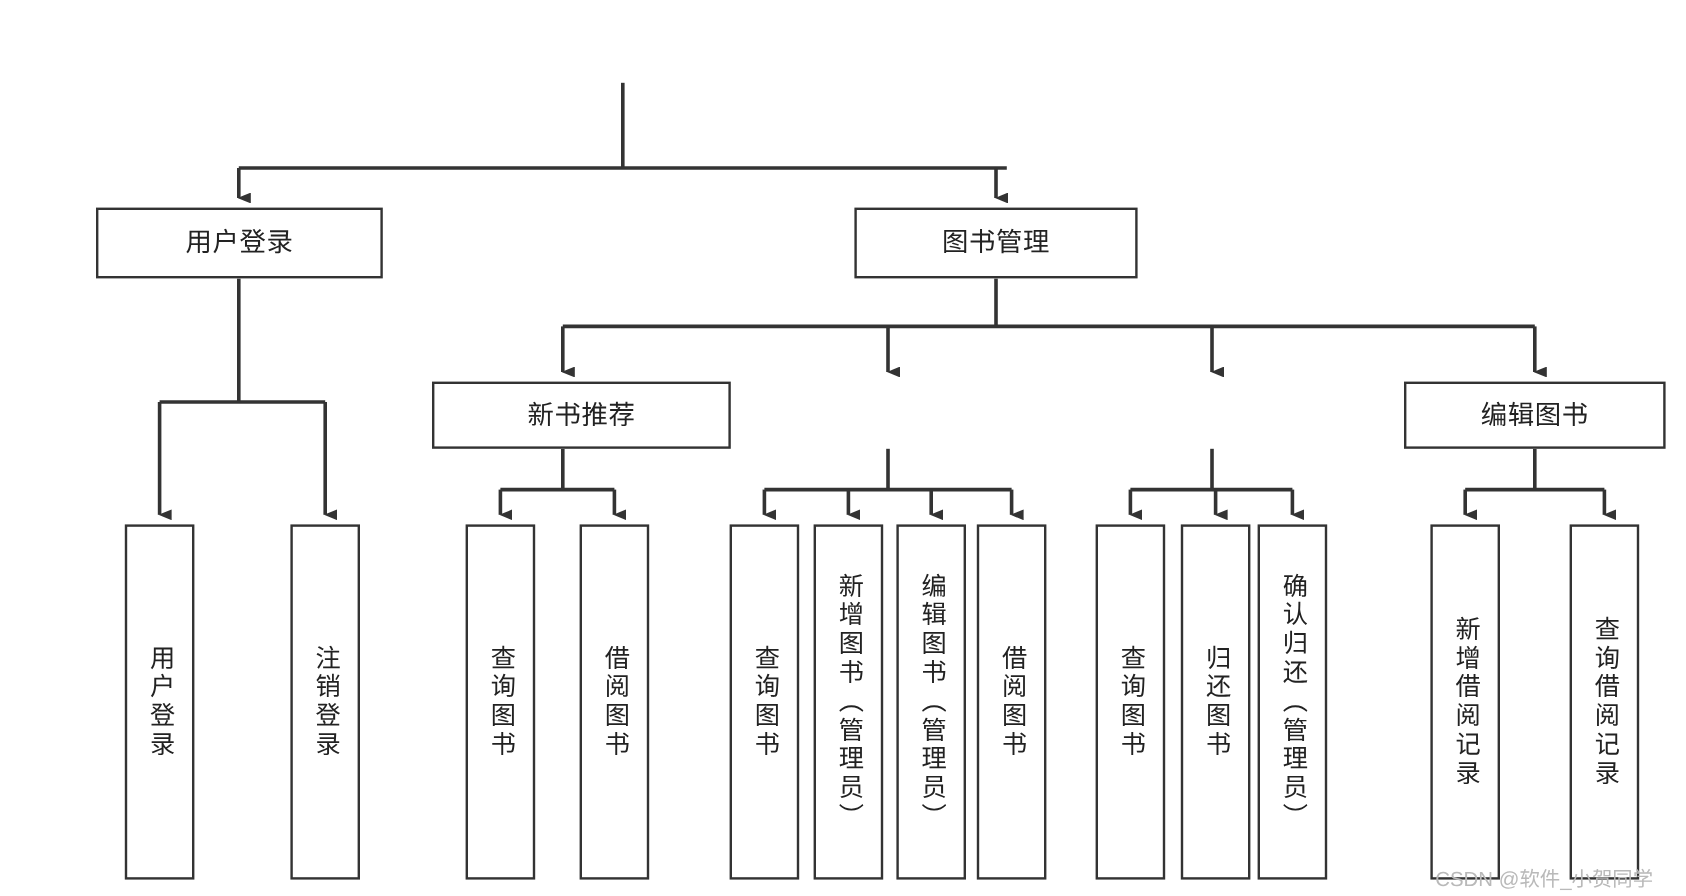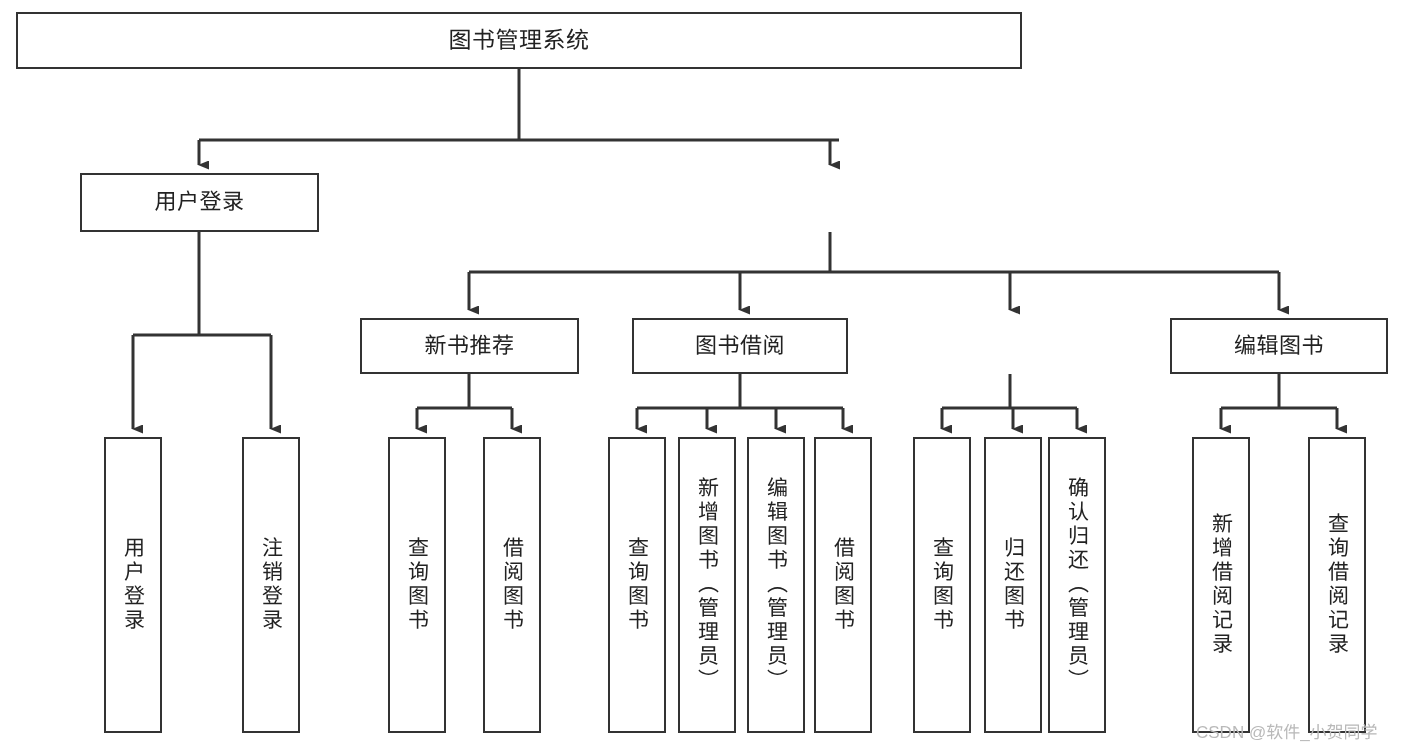--- a/index.html
+++ b/index.html
@@ -118,33 +118,30 @@
       <path d="M1013,408 L1013,429" marker-end="url(#arrowhead)"></path>
       <path d="M1077,408 L1077,429" marker-end="url(#arrowhead)"></path>
 
       <path d="M1279,374 L1279,408"></path>
       <path d="M1221,408 L1337,408"></path>
       <path d="M1221,408 L1221,429" marker-end="url(#arrowhead)"></path>
       <path d="M1337,408 L1337,429" marker-end="url(#arrowhead)"></path>
     </g>
   </svg>
 
-  <div class="node horiz" id="root-node" style="left: 16px; top: 12px; width: 1006px; height: 57px; border-color: rgb(51, 51, 51); background: rgb(255, 255, 255); color: rgb(34, 34, 34);">
-    <span class="label">图书管理系统</span>
-  </div>
 
   <div class="node horiz" style="left: 80px; top: 173px; width: 239px; height: 59px; border-color: rgb(51, 51, 51); background: rgb(255, 255, 255); color: rgb(34, 34, 34);">
     <span class="label">用户登录</span>
   </div>
+  <div class="node horiz" style="left: 712px; top: 173px; width: 236px; height: 59px; border-color: rgb(51, 51, 51); background: rgb(255, 255, 255); color: rgb(34, 34, 34);">
+    <span class="label">图书管理</span>
+  </div>
 
-  <div class="node horiz" style="left: 360px; top: 318px; width: 219px; height: 56px; border-color: rgb(51, 51, 51); background: rgb(255, 255, 255); color: rgb(34, 34, 34);">
+  <div class="node horiz" style="left: 360px; top: 318px; width: 249px; height: 56px; border-color: rgb(51, 51, 51); background: rgb(255, 255, 255); color: rgb(34, 34, 34);">
     <span class="label">新书推荐</span>
-  </div>
-  <div class="node horiz" style="left: 632px; top: 318px; width: 216px; height: 56px; border-color: rgb(51, 51, 51); background: rgb(255, 255, 255); color: rgb(34, 34, 34);">
-    <span class="label">图书借阅</span>
   </div>
   <div class="node horiz" style="left: 1170px; top: 318px; width: 218px; height: 56px; border-color: rgb(51, 51, 51); background: rgb(255, 255, 255); color: rgb(34, 34, 34);">
     <span class="label">编辑图书</span>
   </div>
 
   <div class="node vert" style="left: 104px; top: 437px; width: 58px; height: 296px; border-color: rgb(51, 51, 51); background: rgb(255, 255, 255); color: rgb(34, 34, 34);">
     <span class="label">用户登录</span>
   </div>
   <div class="node vert" style="left: 242px; top: 437px; width: 58px; height: 296px; border-color: rgb(51, 51, 51); background: rgb(255, 255, 255); color: rgb(34, 34, 34);">
     <span class="label">注销登录</span>

